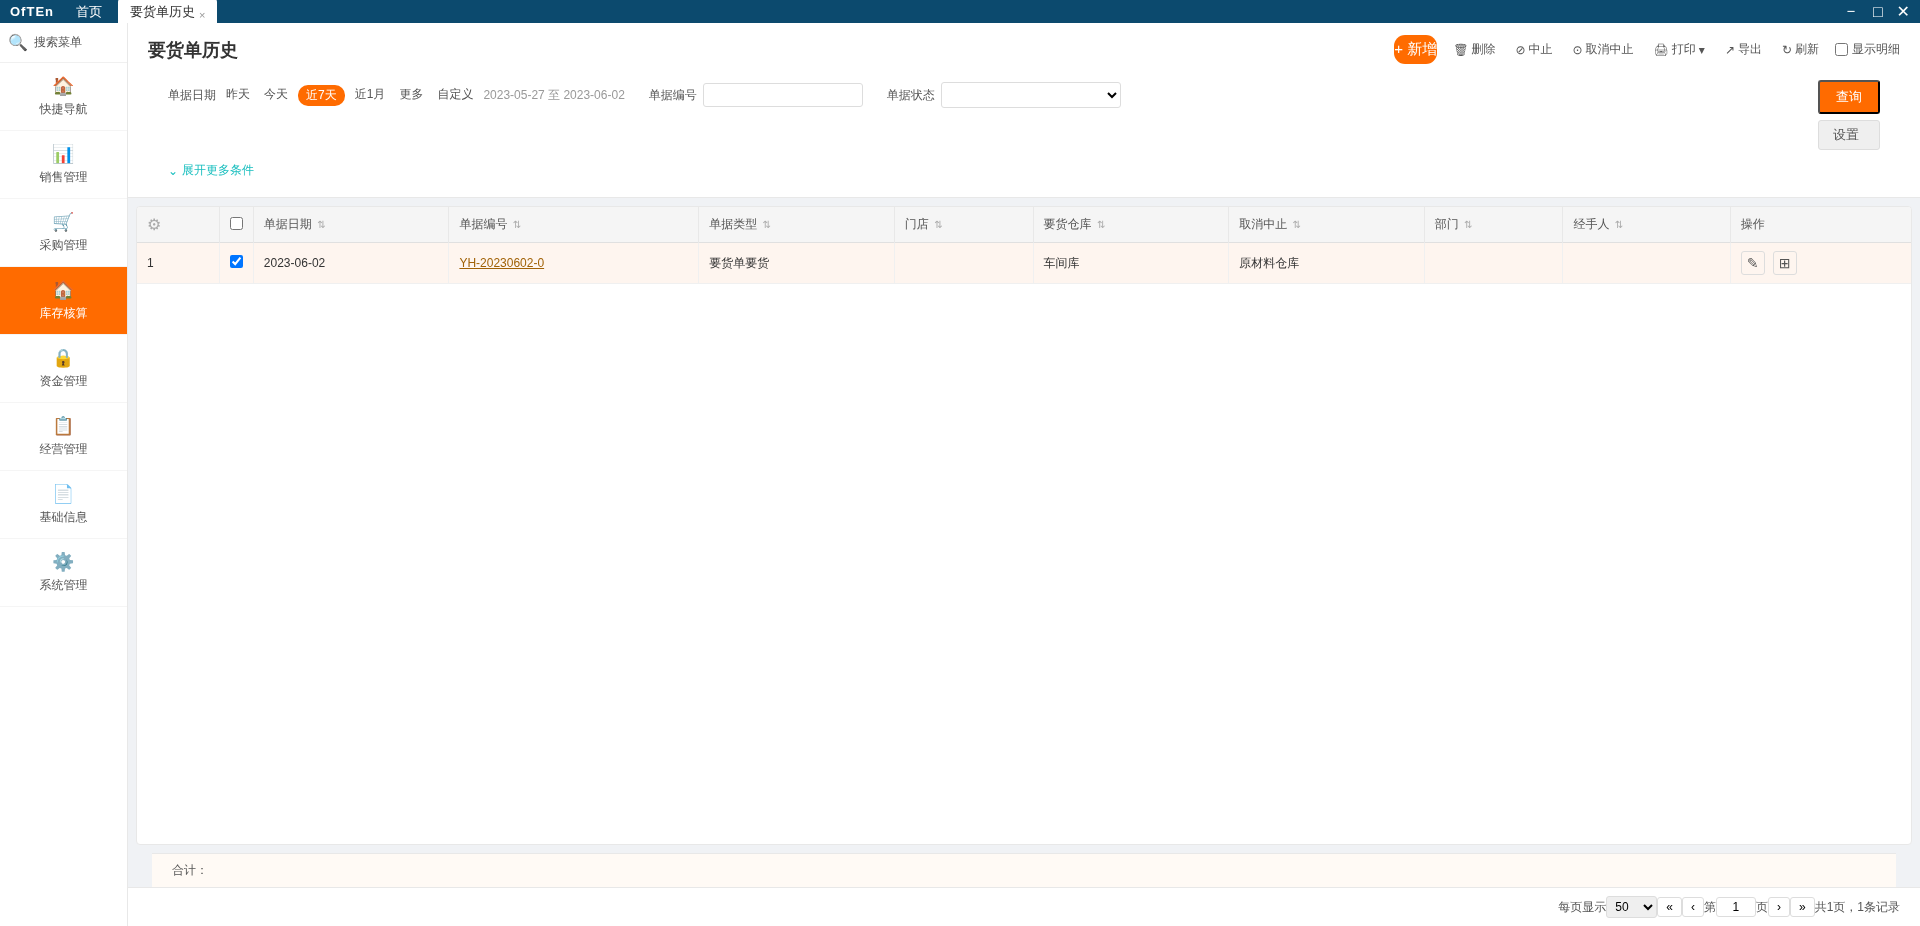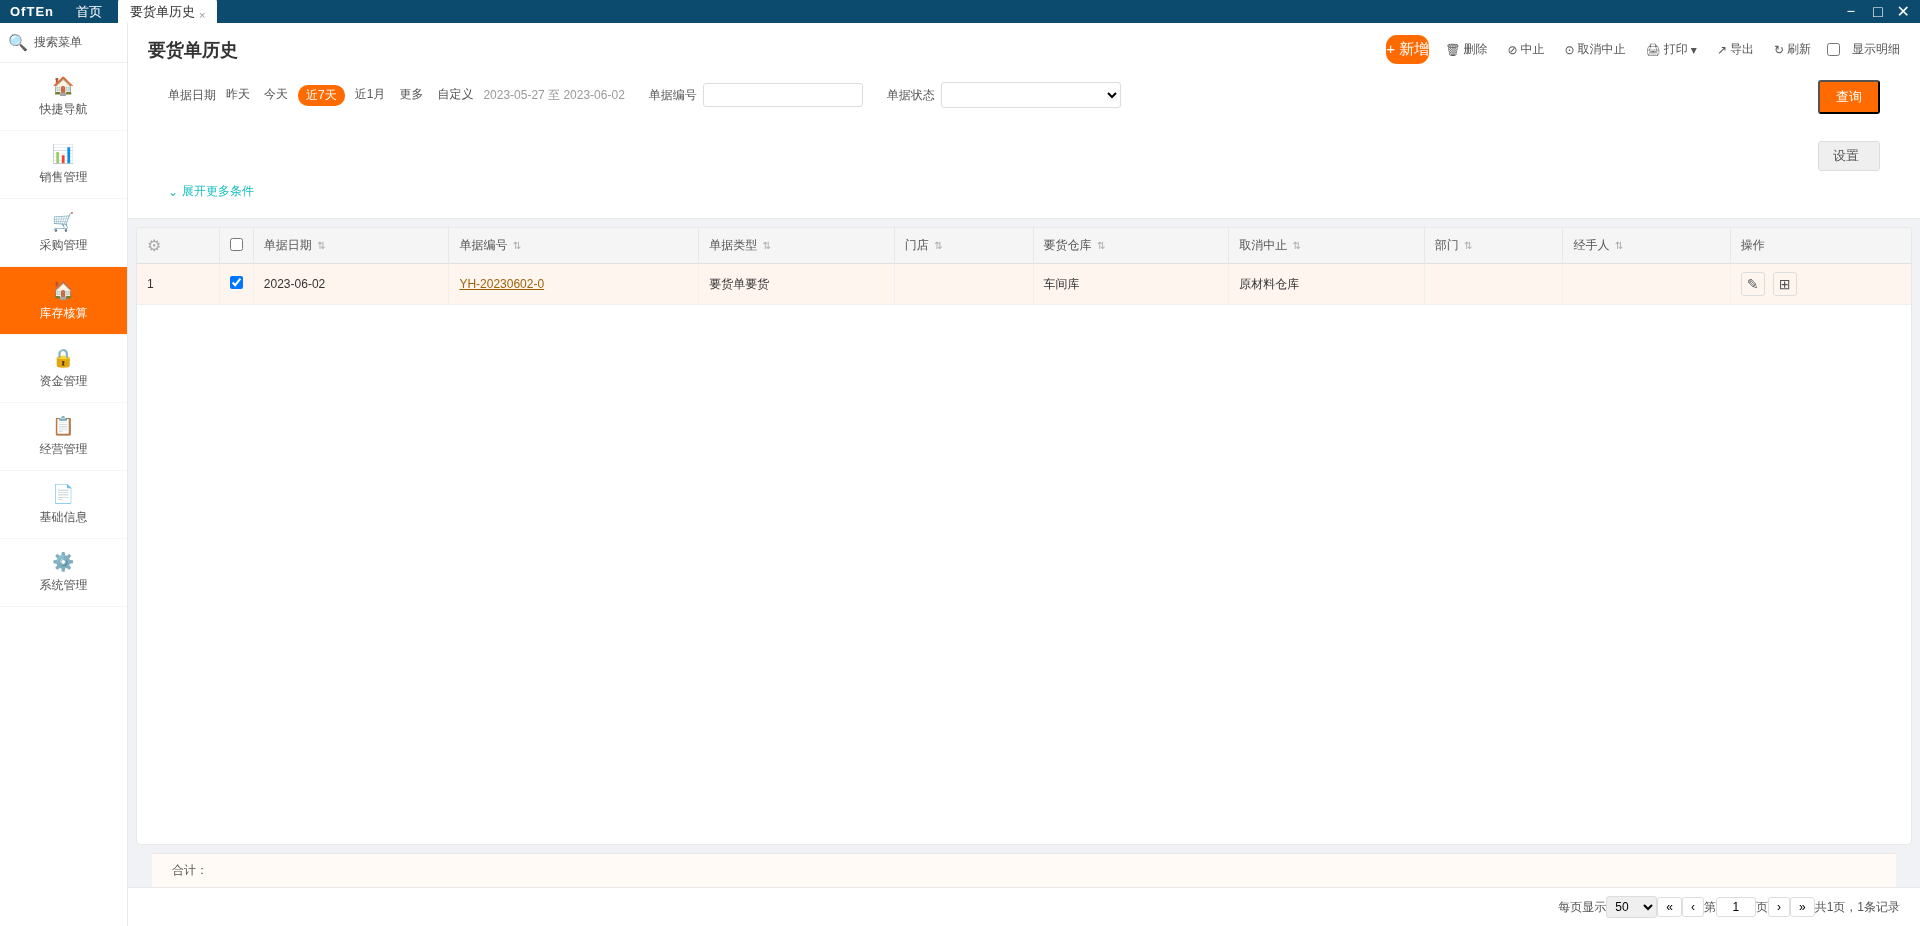--- a/index.html
+++ b/index.html
@@ -161,26 +161,25 @@
       padding: 6px 16px;
       border-radius: 3px;
       font-size: 13px;
     }
     .toolbar-btn.setting-btn {
       border: 1px solid #ddd;
       padding: 5px 14px;
       border-radius: 3px;
       font-size: 13px;
       color: #555;
-      margin-top: 21px;
     }
     .display-detail-cb {
       display: flex;
       align-items: center;
-      gap: 12px;
+      gap: 4px;
       font-size: 12px;
       color: #555;
       cursor: pointer;
     }
     .filter-label {
       font-size: 12px;
       color: #555;
       white-space: nowrap;
     }
     .date-shortcuts {

